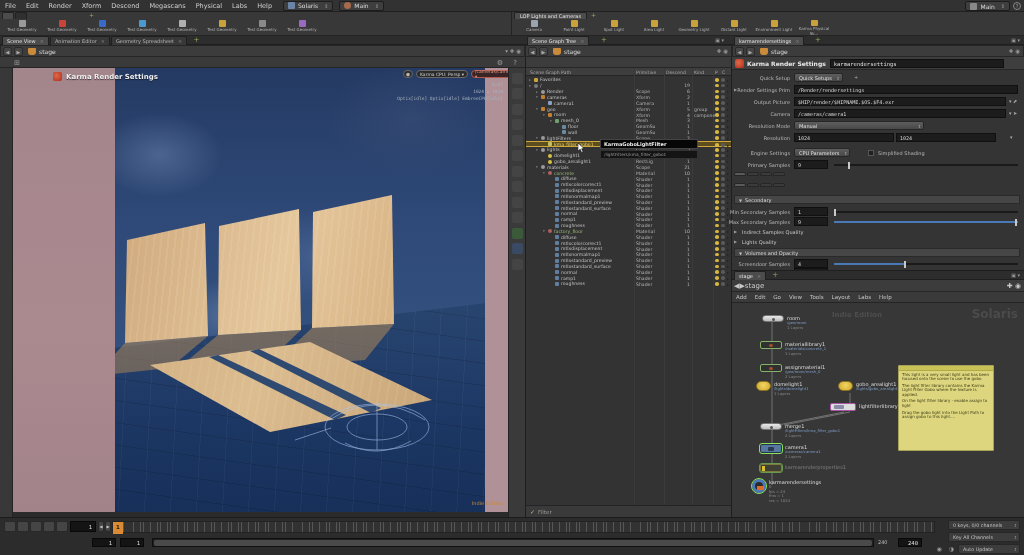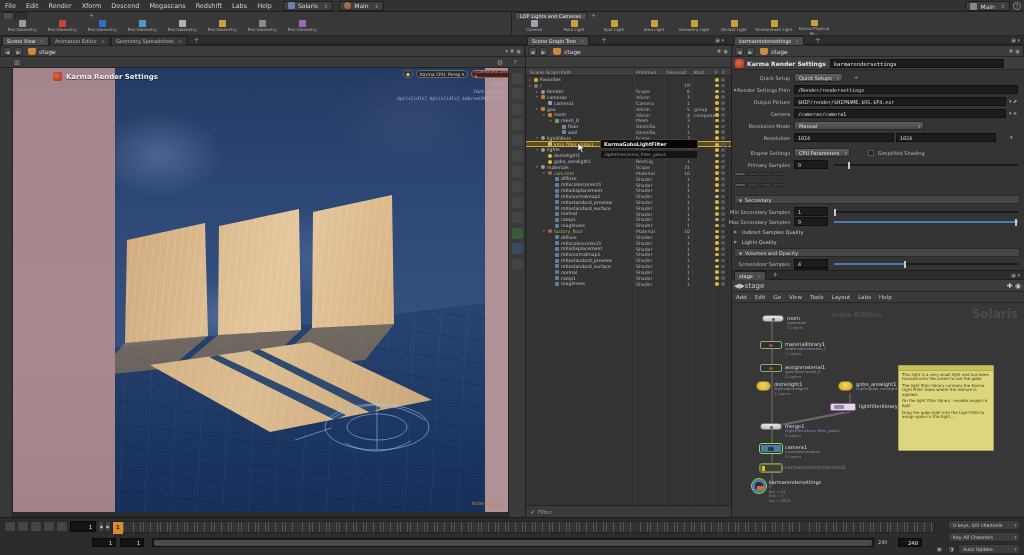--- a/index.html
+++ b/index.html
@@ -197,21 +197,21 @@
 
 <div id="menubar">
   <div style="display:flex">
 
   <span class="mi">File</span>
       <span class="mi">Edit</span>
       <span class="mi">Render</span>
       <span class="mi">Xform</span>
       <span class="mi">Descend</span>
       <span class="mi">Megascans</span>
-      <span class="mi">Redshift</span>
+      <span class="mi">Physical</span>
       <span class="mi">Labs</span>
       <span class="mi">Help</span>
     </div>
   <div class="mdrop">
     <span class="ic"></span>
     <span>Solaris</span>
     <span class="ud">⇕</span>
   </div>
   <div class="mdrop">
     <span class="ic" style="background:#a86a4a;border-radius:50%"></span>

